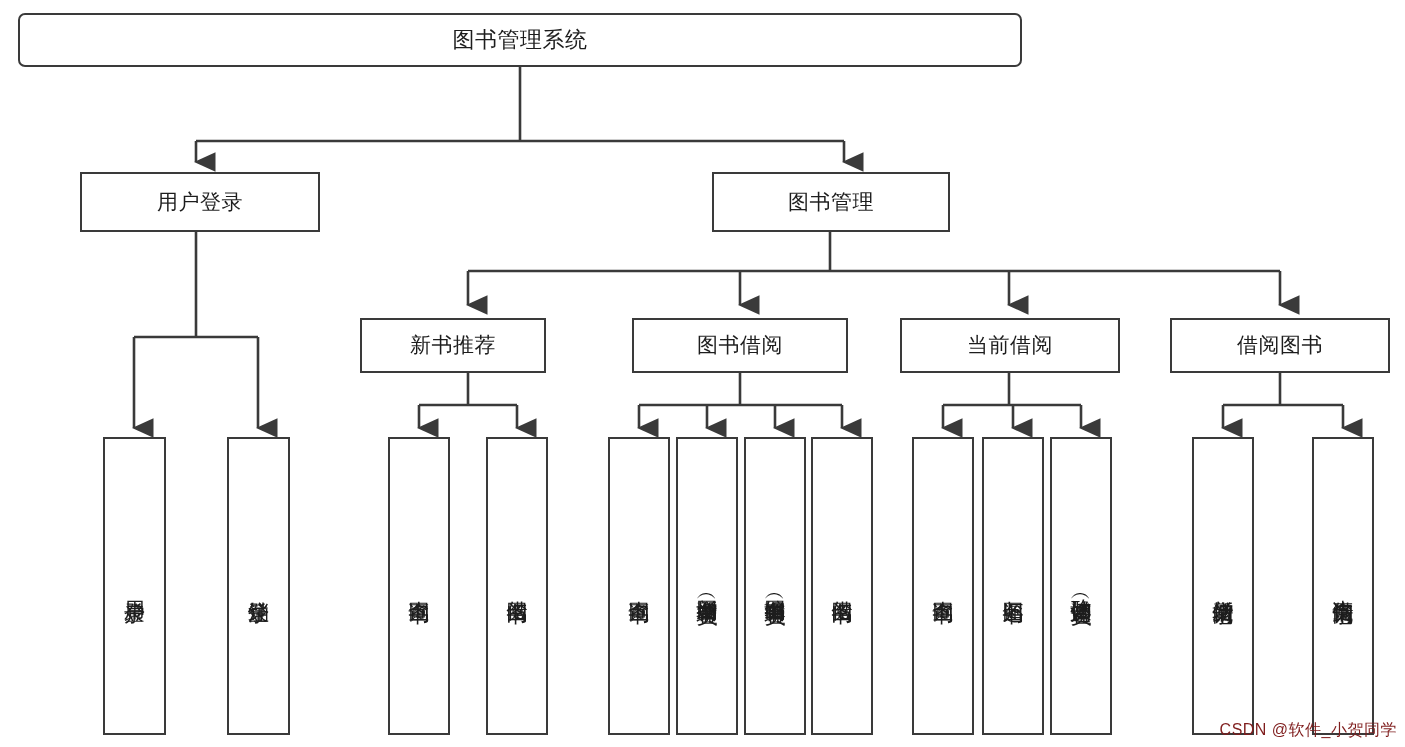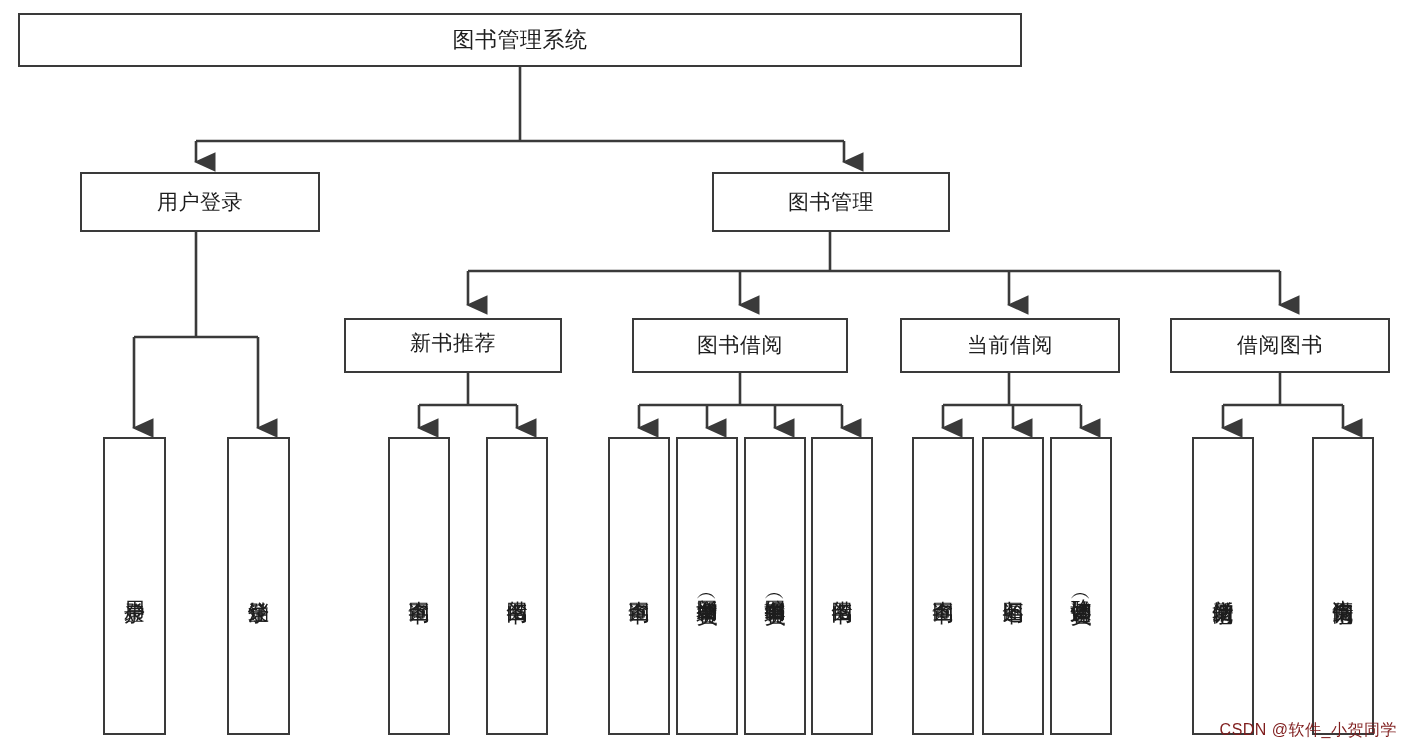--- a/index.html
+++ b/index.html
@@ -120,32 +120,32 @@
       <path d="M 1013 405 L 1013 428" marker-end="url(#arrow)"></path>
       <path d="M 1081 405 L 1081 428" marker-end="url(#arrow)"></path>
 
       <path d="M 1280 373 L 1280 405"></path>
       <path d="M 1223 405 L 1343 405"></path>
       <path d="M 1223 405 L 1223 428" marker-end="url(#arrow)"></path>
       <path d="M 1343 405 L 1343 428" marker-end="url(#arrow)"></path>
     </g>
   </svg>
 
-  <div class="node root horizontal" style="left:18px; top:13px; width:1004px; height:54px;">
+  <div class="node root horizontal" style="left:18px; top:13px; width:1004px; height:54px;border-radius:7px;">
     <span class="node-label">图书管理系统</span>
   </div>
 
   <div class="node horizontal" style="left:80px; top:172px; width:240px; height:60px;">
     <span class="node-label">用户登录</span>
   </div>
   <div class="node horizontal" style="left:712px; top:172px; width:238px; height:60px;">
     <span class="node-label">图书管理</span>
   </div>
 
-  <div class="node horizontal" style="left:344px; top:318px; width:218px; height:55px;font-family:Liberation Mono, monospace;">
+  <div class="node horizontal" style="left:360px; top:318px; width:186px; height:55px;">
     <span class="node-label">新书推荐</span>
   </div>
   <div class="node horizontal" style="left:632px; top:318px; width:216px; height:55px;">
     <span class="node-label">图书借阅</span>
   </div>
   <div class="node horizontal" style="left:900px; top:318px; width:220px; height:55px;">
     <span class="node-label">当前借阅</span>
   </div>
   <div class="node horizontal" style="left:1170px; top:318px; width:220px; height:55px;">
     <span class="node-label">借阅图书</span>

